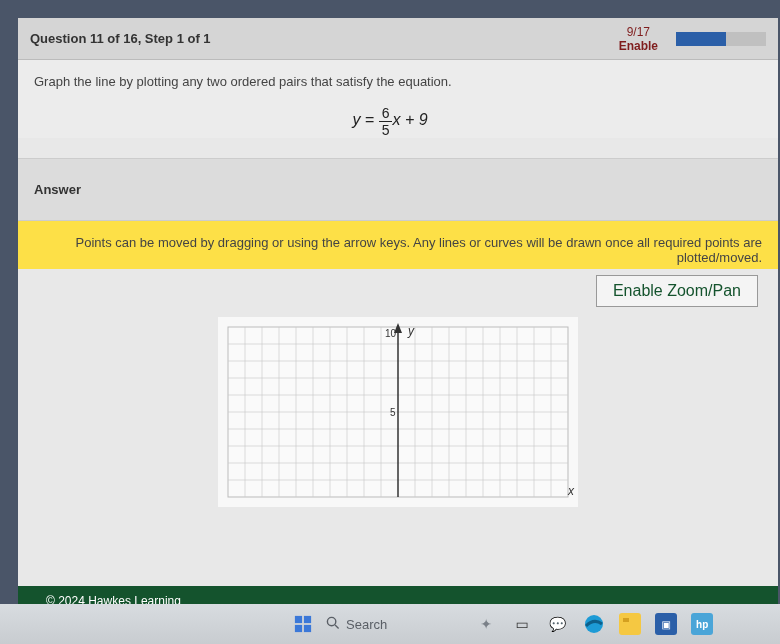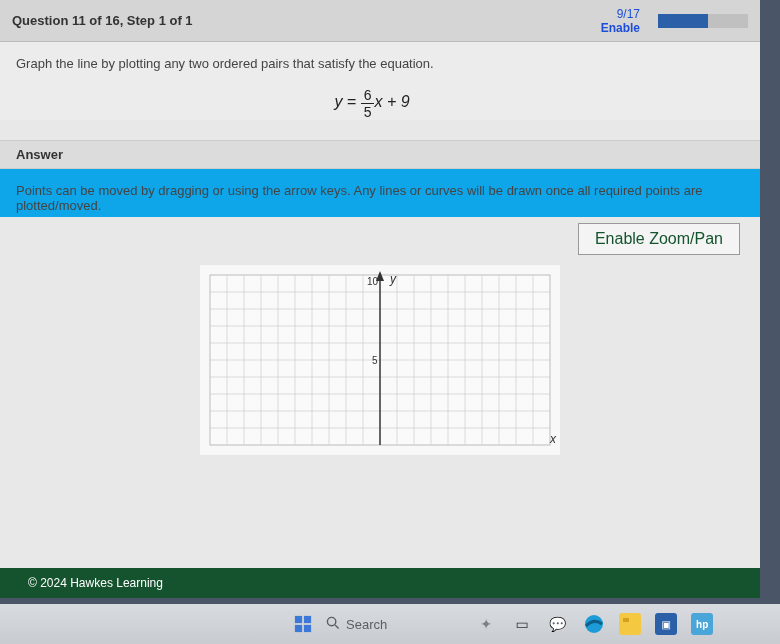--- a/index.html
+++ b/index.html
@@ -1,32 +1,32 @@
 <!DOCTYPE html>
 <html><head>
   <meta charset="utf-8">
   <style>
     * { box-sizing: border-box; margin: 0; padding: 0; font-family: Arial, sans-serif; }
     body { width: 780px; height: 644px; background: #4a5568; overflow: hidden; position: relative; }
-    .main-area { background: #e8e8e8; width: 760px; height: 598px; margin: 0; position: relative; }
+    .main-area { background: #e8e8e8; width: 760px; height: 598px; margin: 18px; position: relative; }
     .header-bar { display: flex; align-items: center; background: #d5d5d5; border-bottom: 1px solid #bbb; padding: 8px 12px; height: 42px; }
     .q-title { font-weight: bold; color: #333; font-size: 13px; flex: 1; }
-    .score-block { text-align: right; color: #1d4ed8; font-size: 12px; padding: 0 10px; }
+    .score-block { text-align: center; color: #7f1d1d; font-size: 12px; padding: 0 10px; }
     .score-block .num { font-size: 12px; }
     .score-block .lbl { font-weight: bold; font-size: 12px; }
     .progress-wrap { width: 90px; height: 14px; background: #c0c0c0; margin-left: 8px; }
     .progress-fill { height: 100%; background: #2b5fa8; }
     .content { padding: 14px 32px 0 16px; background: #ececec; }
     .prompt-text { color: #444; font-size: 13px; margin-bottom: 16px; }
     .equation { text-align: center; font-family: 'Times New Roman', serif; font-size: 16px; color: #222; margin-bottom: 20px; font-style: italic; }
     .equation .frac { display: inline-block; vertical-align: middle; text-align: center; font-style: normal; }
     .equation .frac .top { display: block; border-bottom: 1px solid #222; padding: 0 3px; font-size: 14px; }
     .equation .frac .bot { display: block; padding: 0 3px; font-size: 14px; }
-    .answer-label { font-weight: bold; color: #333; font-size: 13px; padding: 6px 16px; background: #dcdcdc; border-top: 1px solid #ccc; border-bottom: 1px solid #ccc; }
-    .hint-text { color: #444; font-size: 13px; padding: 14px 16px 4px 16px; background: #0ea5e9; }
+    .answer-label { font-weight: bold; color: #333; font-size: 13px; padding: 23px 16px; background: #dcdcdc; border-top: 1px solid #ccc; border-bottom: 1px solid #ccc; }
+    .hint-text { color: #444; font-size: 13px; padding: 14px 16px 4px 16px; background: #fde047; text-align: right; }
     .zoom-btn-wrap { text-align: right; padding: 6px 20px; }
     .zoom-btn { display: inline-block; border: 1px solid #999; background: #f4f4f4; color: #14532d; font-size: 16px; padding: 6px 16px; cursor: pointer; }
     .graph-area { display: flex; justify-content: center; padding-top: 4px; }
     .graph-svg { background: #f8f8f8; }
     .footer-bar { position: absolute; bottom: 0; left: 0; right: 0; background: #14532d; color: #fff; font-size: 12px; padding: 8px 28px; }
     .taskbar { position: absolute; bottom: 0; left: 0; right: 0; height: 40px; background: linear-gradient(#d8dce0, #c8ccd0); display: flex; align-items: center; padding: 0 10px; gap: 14px; margin-top: 10px; }
     .taskbar .spacer-left { width: 270px; }
     .win-icon { width: 18px; height: 18px; }
     .search-box { display: flex; align-items: center; gap: 6px; color: #5a5f66; font-size: 13px; }
     .search-box .mag { font-size: 14px; }

